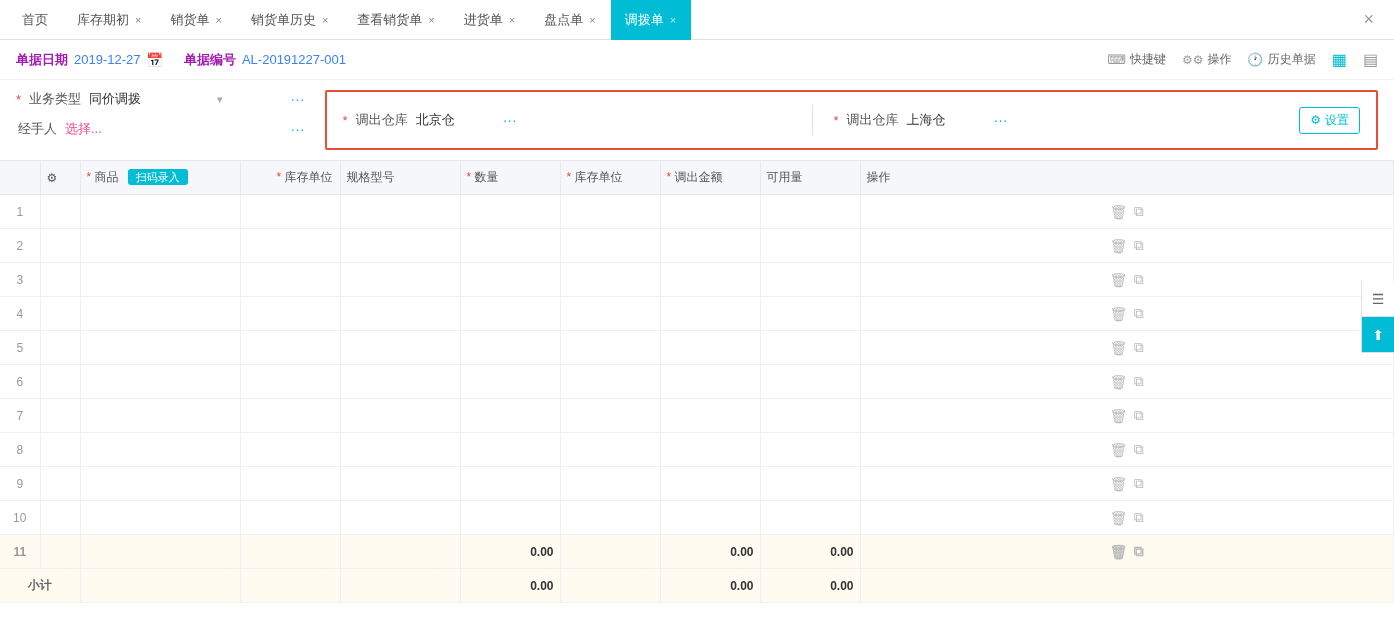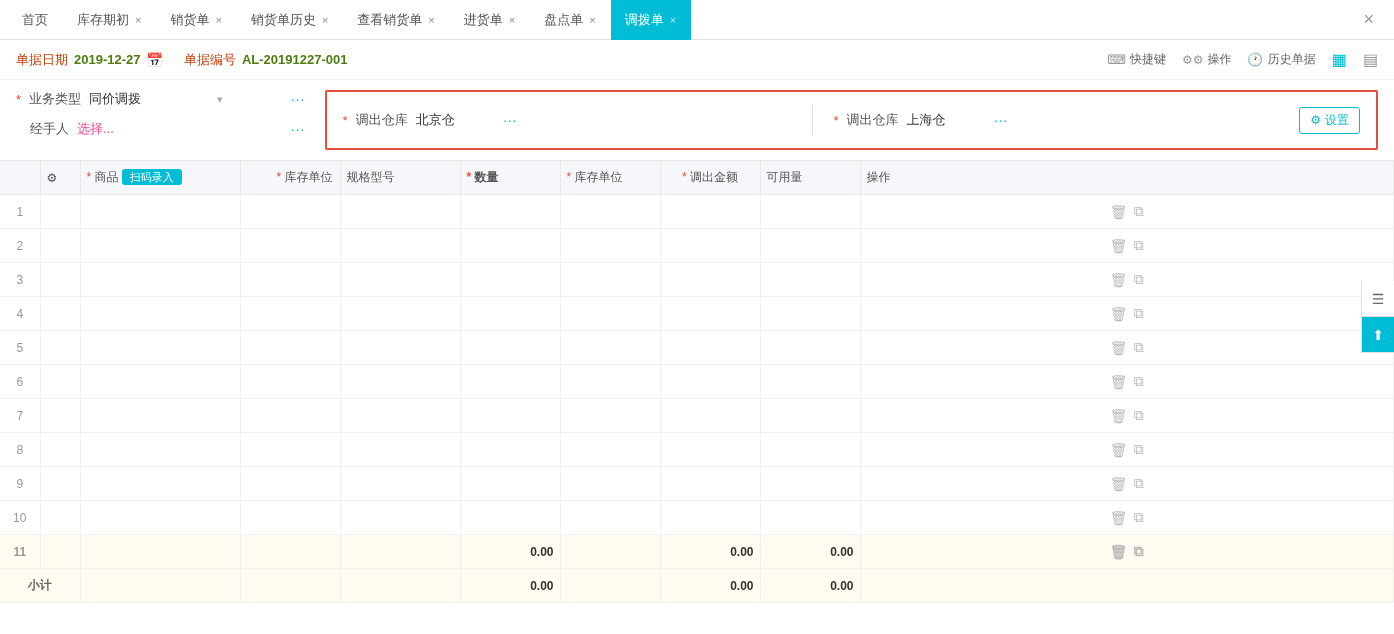--- a/index.html
+++ b/index.html
@@ -53,22 +53,22 @@
     .toolbar-row {
       display: flex; align-items: center;
       padding: 10px 16px;
       border-bottom: 1px solid #f0f0f0;
       gap: 20px;
     }
     .toolbar-field {
       display: flex; align-items: center; gap: 6px;
       font-size: 13px;
     }
-    .toolbar-field label { color: #c2410c; }
-    .toolbar-field .value { color: #4d7c0f; font-weight: bold; }
+    .toolbar-field label { color: #a21caf; font-weight: bold; }
+    .toolbar-field .value { color: #3b82f6; font-weight: normal; }
     .calendar-icon { color: #999; font-size: 14px; cursor: pointer; }
 
     
     .toolbar-actions {
       margin-left: auto;
       display: flex; align-items: center; gap: 16px;
       font-size: 12px; color: #666;
     }
     .toolbar-action {
       display: flex; align-items: center; gap: 4px;
@@ -160,30 +160,30 @@
     }
     .row-num { color: #999; text-align: center; }
     .subtotal-row td { background: #fffbf0; font-weight: bold; }
 
     
     .col-num { width: 40px; }
     .col-settings { width: 40px; }
     .col-product { width: 160px; }
     .col-unit { width: 100px; padding-left: 36px; }
     .col-spec { width: 120px; }
-    .col-qty { width: 100px; font-weight: bold; }
+    .col-qty { width: 100px; }
     .col-cost { width: 100px; }
-    .col-amount { width: 100px; text-align: center; }
+    .col-amount { width: 100px; }
     .col-avail { width: 100px; }
 
     
     .scan-btn {
       background: #00bcd4; color: #fff;
       padding: 2px 8px; border-radius: 3px;
-      font-size: 11px; cursor: pointer;  text-align: right;
+      font-size: 11px; cursor: pointer; margin-left: 6px; text-align: right;
     }
 
     
     .row-actions { display: flex; align-items: center; justify-content: center; gap: 6px; }
     .action-icon { color: #bbb; cursor: pointer; font-size: 14px; }
 
     
     .side-buttons {
       position: fixed; right: 0; top: 50%;
       transform: translateY(-50%);
@@ -282,21 +282,21 @@
 
     <div class="form-left">
       <div class="form-field">
         <span class="req">*</span>
         <label>业务类型</label>
         <span class="field-value">同价调拨</span>
         <span class="dropdown-arrow">▾</span>
         <span class="more-btn" style="margin-left:60px;">···</span>
       </div>
       <div class="form-field">
-        <label style="margin-left:14px;">经手人</label>
+        <label style="margin-left:2px;">经手人</label>
         <span class="placeholder">选择...</span>
         <span class="more-btn" style="margin-left:auto;">···</span>
       </div>
     </div>
 
     <div class="warehouse-box">
       <div class="warehouse-field">
         <span class="req">*</span>
         <label>调出仓库</label>
         <span>北京仓</span>

